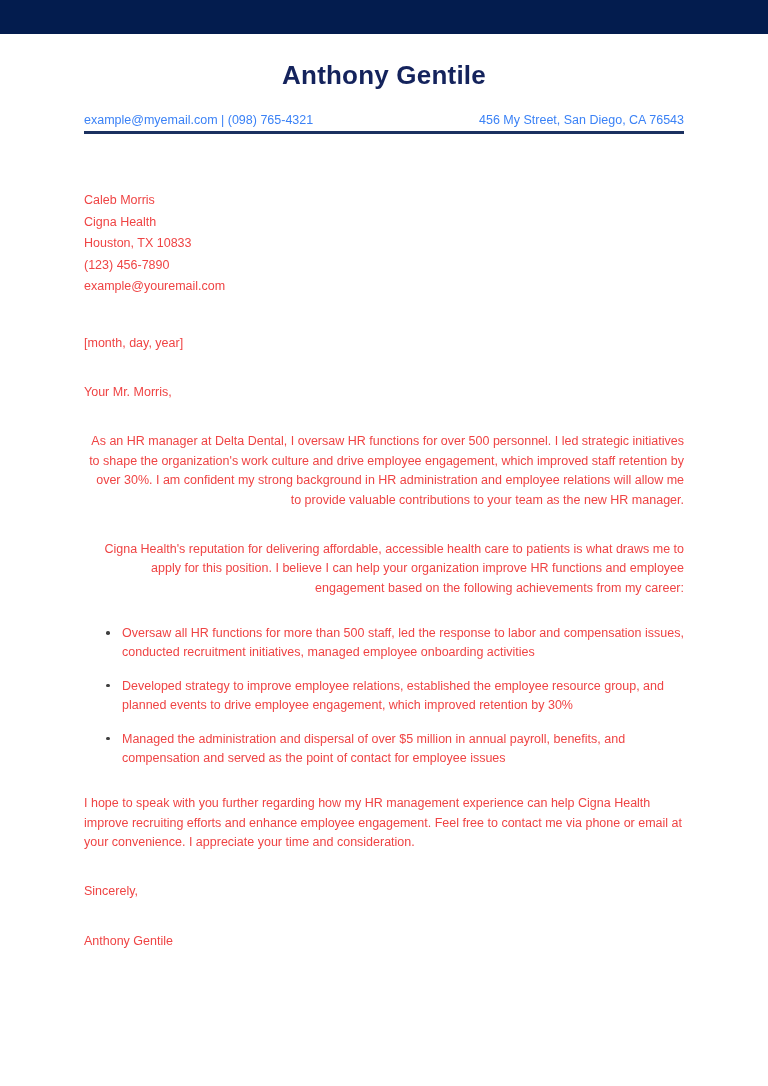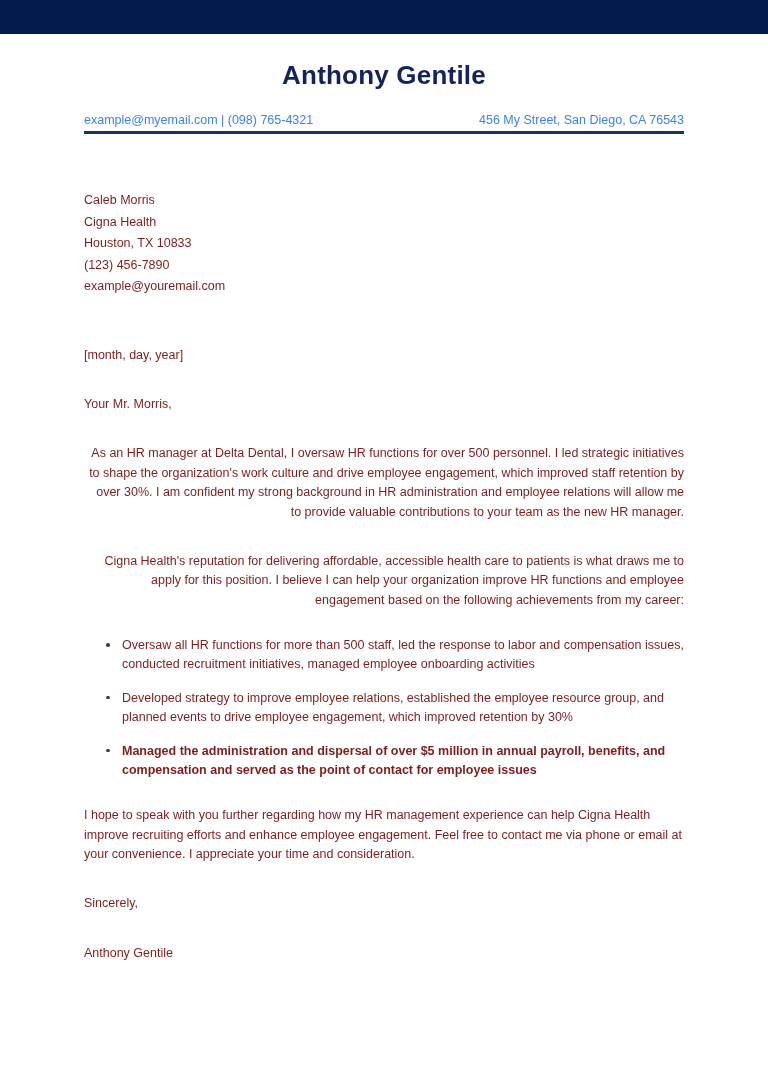--- a/index.html
+++ b/index.html
@@ -53,31 +53,31 @@
     font-size: 12.5px;
     color: #3b82f6;
   }
   .contact-left, .contact-right {
     white-space: nowrap;
   }
   .content {
     margin: 0 84px 0 84px;
     font-size: 12.5px;
     line-height: 1.55;
-    color: #7f1d1d;
+    color: #ef4444;
   }
   .spacer-after-rule { height: 56px; }
   .recipient {
     margin: 0;
   }
   .recipient div {
     line-height: 1.72;
   }
   .date-line {
-    margin-top: 48px;
+    margin-top: 36px;
   }
   .salutation {
     margin-top: 30px;
   }
   .para {
     margin-top: 30px;
     text-align: right;
   }
   ul.achievements {
     margin: 26px 0 0 0;
@@ -85,21 +85,20 @@
     list-style: none;
   }
   ul.achievements li {
     position: relative;
     margin-bottom: 14px;
     padding-left: 16px;
     line-height: 1.55;
   }
   ul.achievements li:last-child {
     margin-bottom: 0;
-    font-weight: bold;
   }
   ul.achievements li .bullet-dot {
     position: absolute;
     left: 0;
     top: 7px;
     width: 3.5px;
     height: 3.5px;
     border-radius: 50%;
     background: #3f3f3f;
   }

